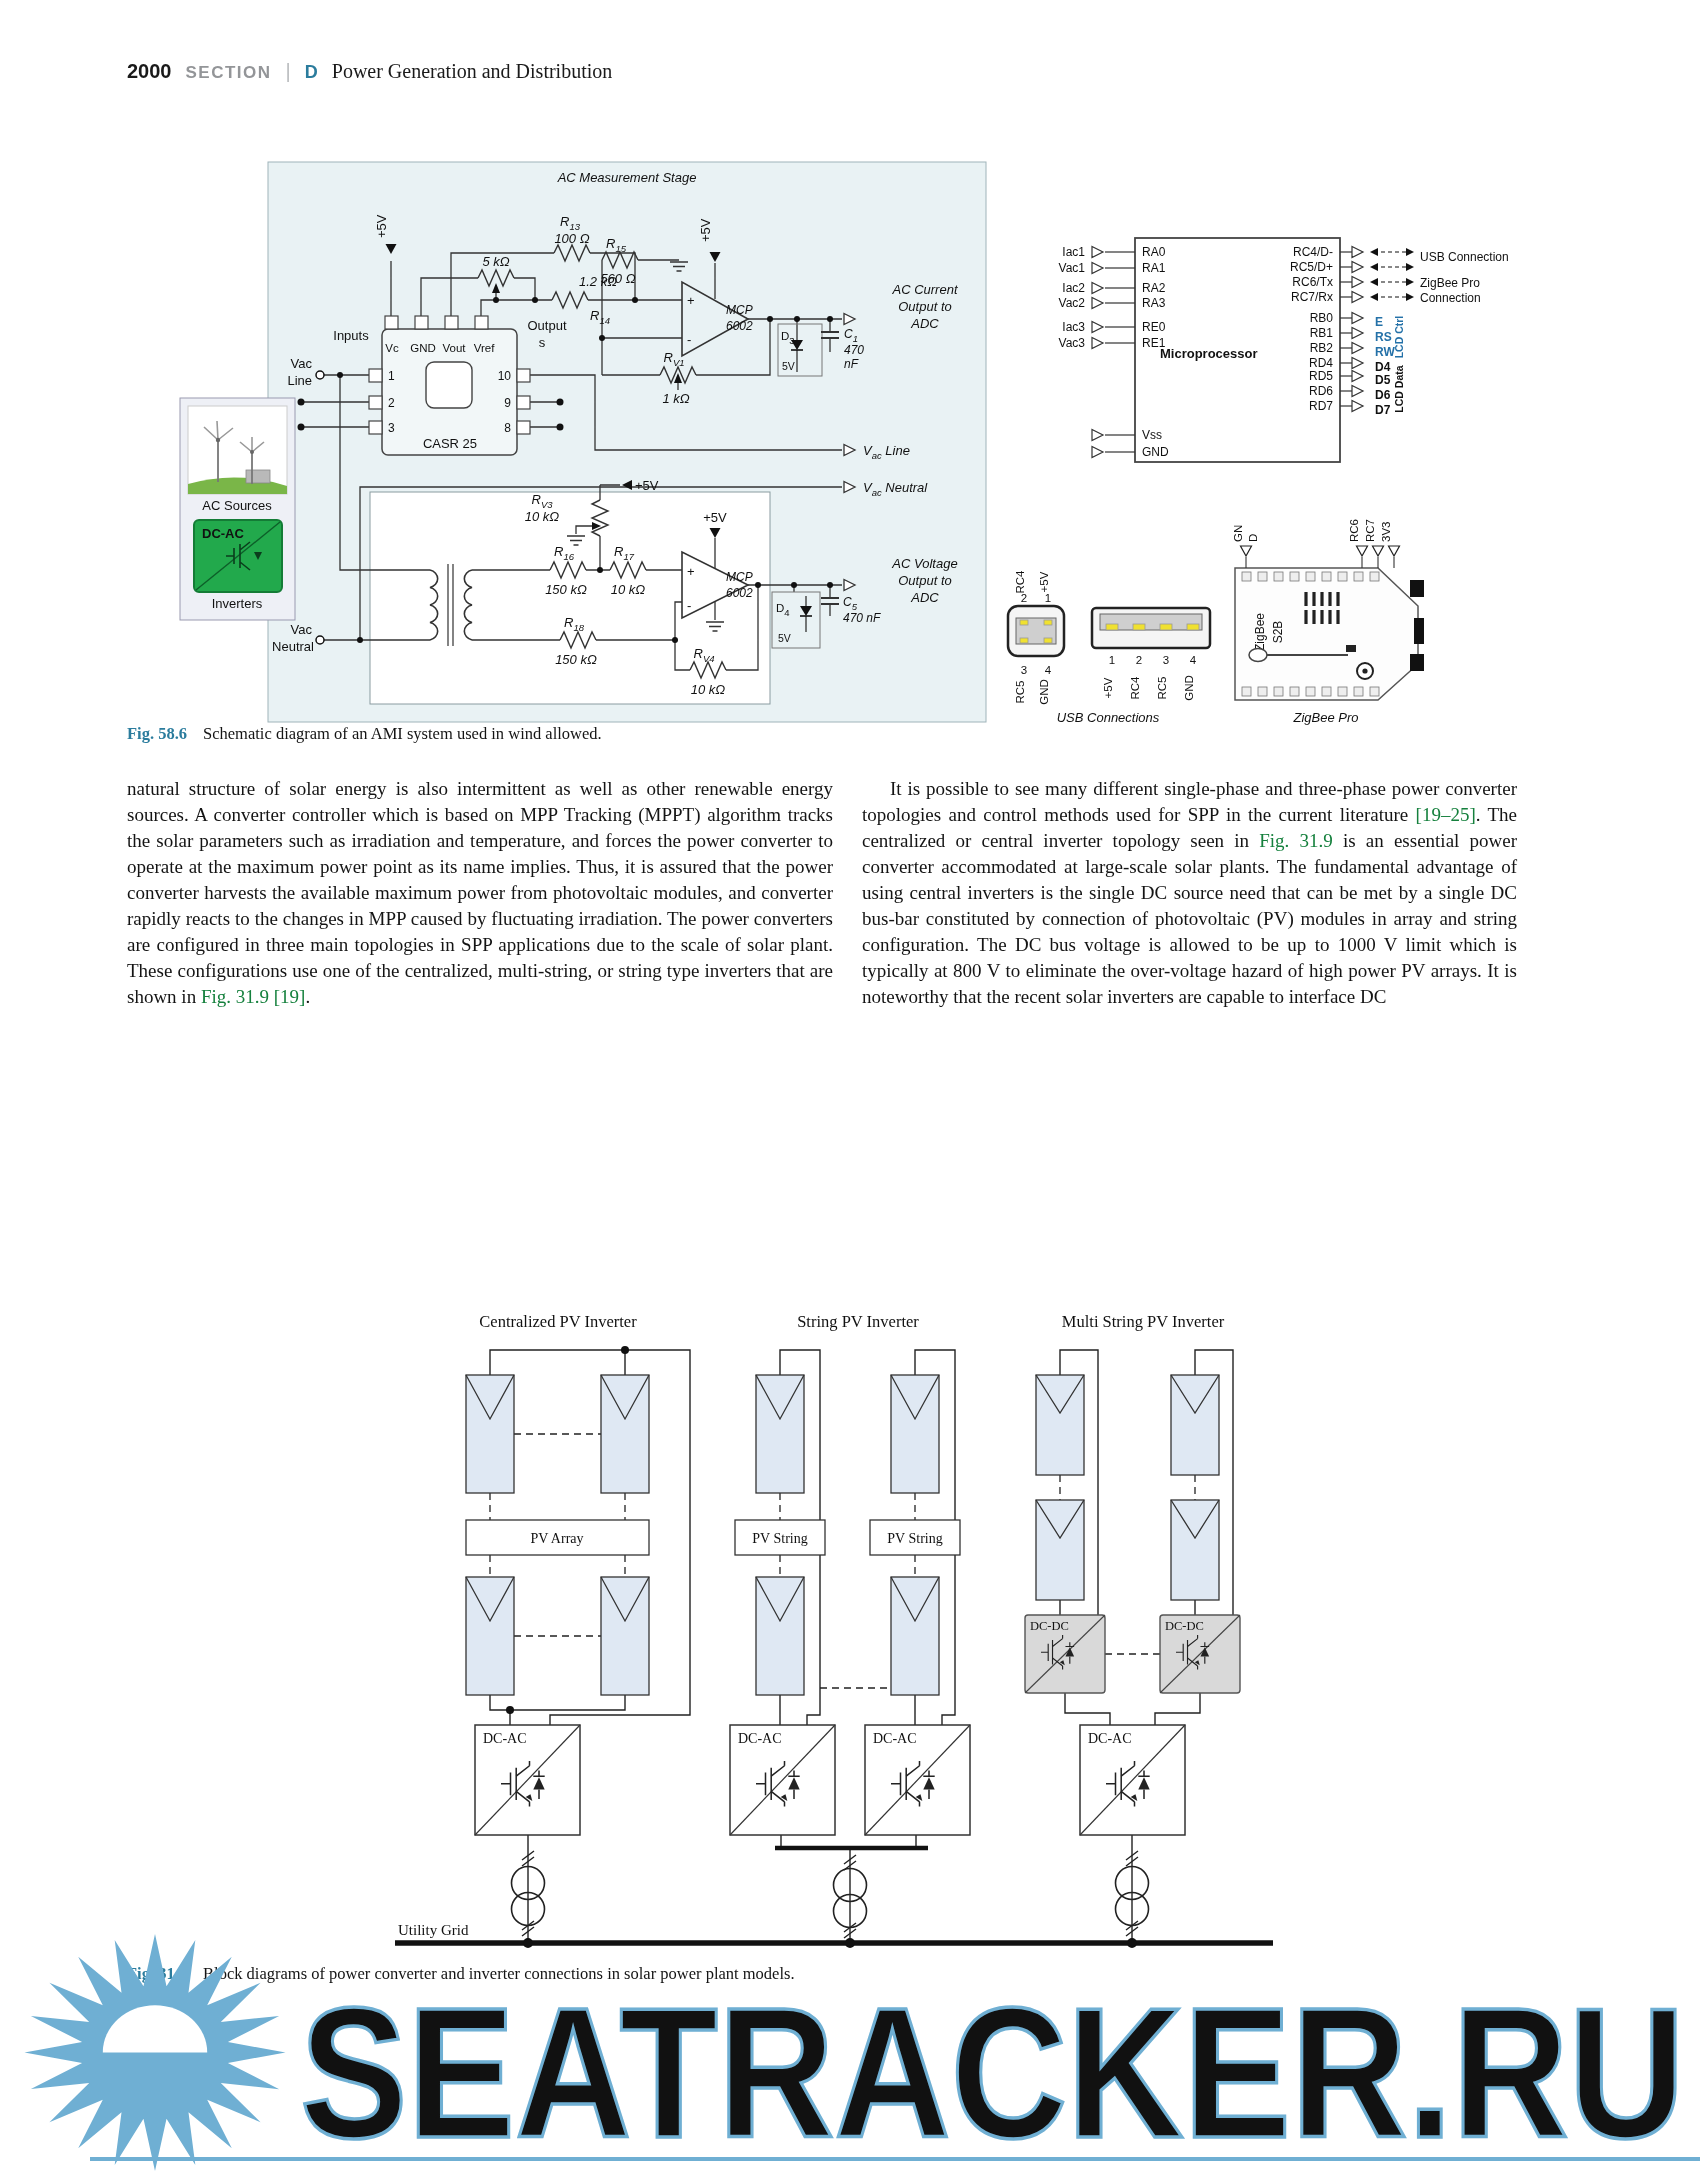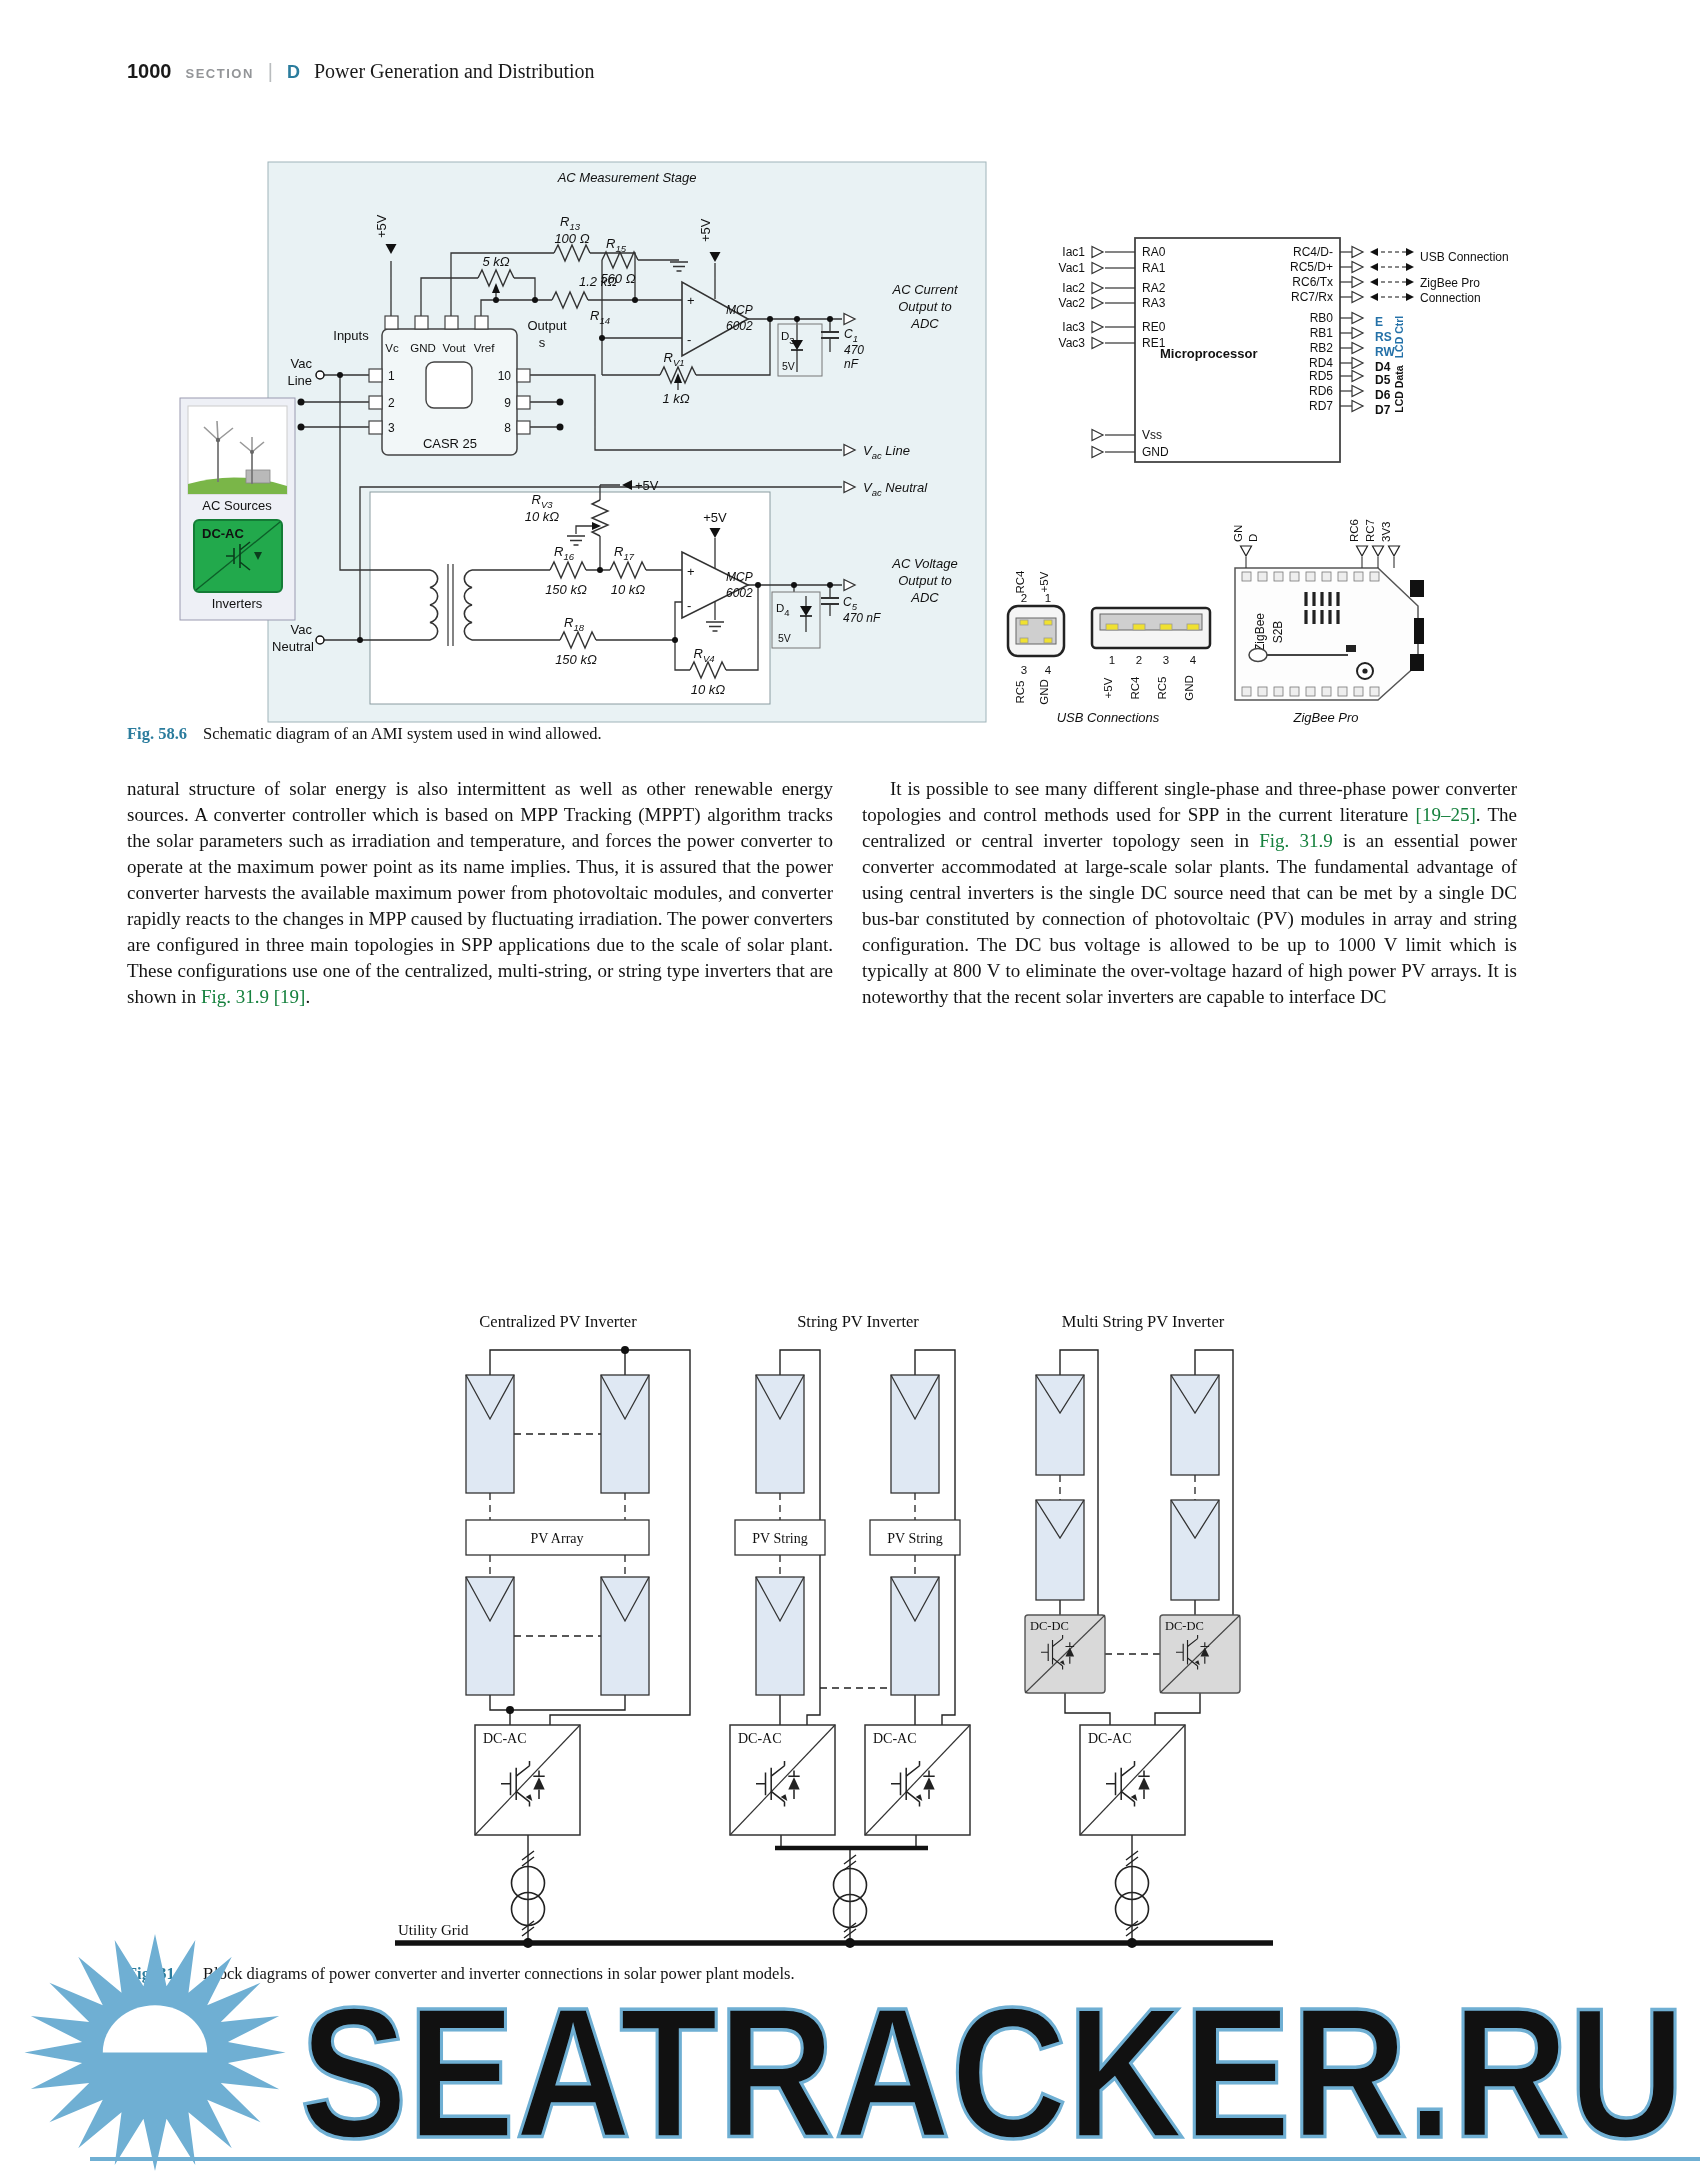--- a/index.html
+++ b/index.html
@@ -2,21 +2,21 @@
 <html><head>
 <meta charset="utf-8">
 <style>
   html,body{margin:0;padding:0;}
   body{width:1700px;height:2175px;background:#ffffff;position:relative;overflow:hidden;
        font-family:"Liberation Serif",serif;color:#111;}
   .abs{position:absolute;}
   
   .hdr{position:absolute;left:127px;top:60px;display:flex;align-items:baseline;gap:14px;}
   .hdr .pn{font-family:"Liberation Sans",sans-serif;font-weight:bold;font-size:20px;color:#1a1a1a;}
-  .hdr .sec{font-family:"Liberation Sans",sans-serif;font-weight:bold;font-size:13px;color:#939598;letter-spacing:1.5px;}
+  .hdr .sec{font-family:"Liberation Sans",sans-serif;font-weight:bold;font-size:17px;color:#939598;letter-spacing:1.5px;}
   .hdr .bar{color:#b9bcbe;font-size:20px;font-family:"Liberation Sans",sans-serif;}
   .hdr .let{font-family:"Liberation Sans",sans-serif;font-weight:bold;font-size:18px;color:#2b7c9d;}
   .hdr .ttl{font-size:20px;color:#1a1a1a;}
   
   .col{position:absolute;text-align:justify;font-size:19px;line-height:26px;color:#141414;}
   .link{color:#15803d;}
   
   .figcap{position:absolute;font-size:16.5px;color:#141414;}
   .figno{color:#2b7c9d;font-weight:bold;margin-right:16px;}
   
@@ -29,21 +29,21 @@
   .bold{font-weight:bold;}
   .sf16{font-family:"Liberation Serif",serif;font-size:16.5px;}
   .sf15{font-family:"Liberation Serif",serif;font-size:15px;}
   .sf14{font-family:"Liberation Serif",serif;font-size:14px;}
   .sf12{font-family:"Liberation Serif",serif;font-size:12.5px;}
 </style>
 </head>
 <body>
 
 <div class="hdr">
-  <span class="pn">1000</span>
+  <span class="pn">2000</span>
   <span class="sec">SECTION</span>
   <span class="bar">|</span>
   <span class="let">D</span>
   <span class="ttl">Power Generation and Distribution</span>
 </div>
 
 <svg class="abs" style="left:130px;top:140px" width="1440" height="600" viewBox="0 0 1440 600">
   <defs>
     <path id="rz" d="M0,0 l4,-8 l7,16 l7,-16 l7,16 l7,-16 l4,8" fill="none"></path>
     <path id="rzv" d="M0,0 l-8,4 l16,7 l-16,7 l16,7 l-16,7 l8,4" fill="none"></path>

